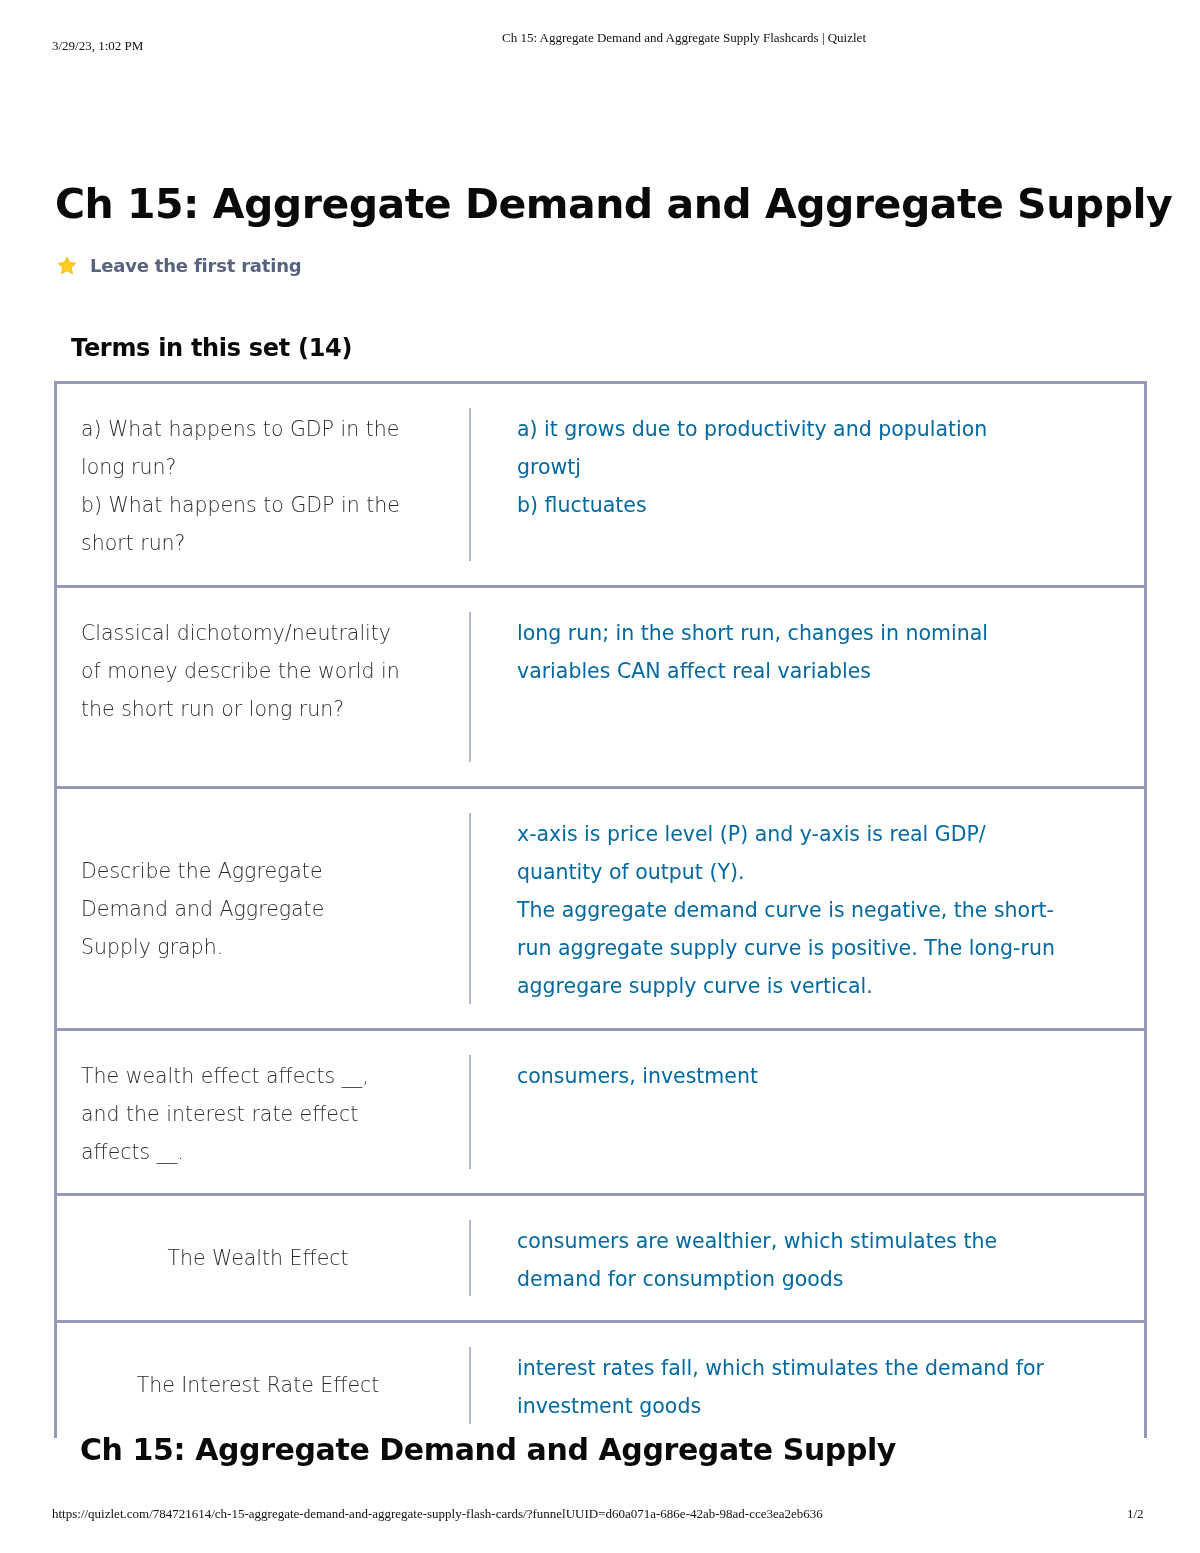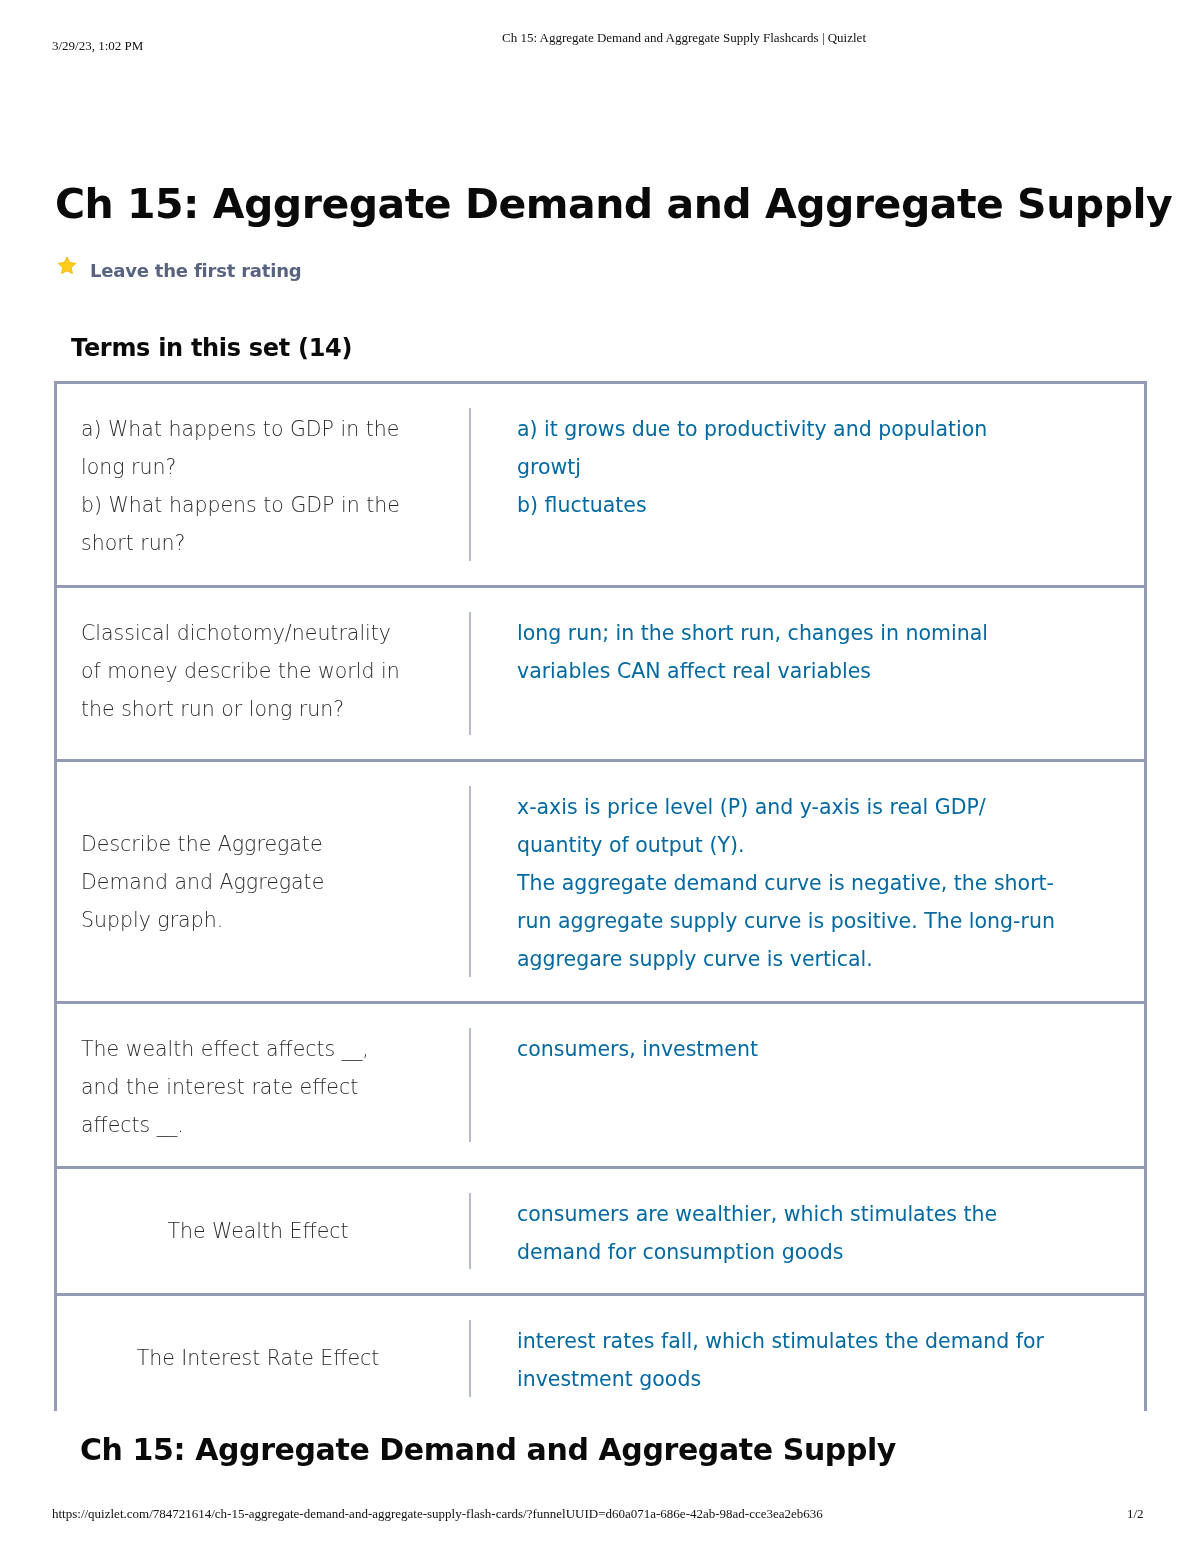--- a/index.html
+++ b/index.html
@@ -1,21 +1,21 @@
 <!DOCTYPE html>
 <html><head>
 <meta charset="utf-8">
 <style>
   html, body { margin: 0; padding: 0; background: #ffffff; }
   body { width: 1200px; height: 1553px; position: relative; overflow: hidden; color: #1f1f1f; }
   .print-header { position: absolute; top: 30px; left: 0; width: 1200px; height: 20px; font-family: "Liberation Serif", serif; font-size: 13px; color: #111; }
   .print-header .date { position: absolute; left: 52px; top: 0; margin-top: 8px; }
   .print-header .title { position: absolute; left: 0; width: 1368px; text-align: center; top: 0; }
   .page-title { position: absolute; left: 55px; top: 180px; font-family: "DejaVu Sans", sans-serif; font-weight: bold; font-size: 41px; letter-spacing: -0.5px; color: #0a0a0a; white-space: nowrap; }
-  .rating { position: absolute; left: 56px; top: 255px; display: flex; align-items: flex-end; gap: 12px; cursor: pointer; }
+  .rating { position: absolute; left: 56px; top: 255px; display: flex; align-items: flex-start; gap: 12px; cursor: pointer; }
   .rating .star { width: 22px; height: 22px; }
   .rating .label { font-family: "DejaVu Sans", sans-serif; font-weight: bold; font-size: 18px; color: #586380; letter-spacing: -0.2px; }
   .terms-heading { position: absolute; left: 55px; top: 318px; font-family: "DejaVu Sans", sans-serif; font-weight: bold; font-size: 24px; color: #0a0a0a; letter-spacing: -0.3px; }
   .cards { position: absolute; left: 54px; top: 381px; width: 1093px; }
   .card { box-sizing: border-box; width: 1093px; border: 3px solid #939bb4; border-bottom: none; background: #fff; display: flex; align-items: stretch; position: relative; }
   .card + .card { border-top: 3px solid #939bb4; }
   .card.last { border-bottom: none; }
   .card .term { box-sizing: border-box; width: 412px; padding: 0 20px 0 24px; display: flex; align-items: center; font-family: "DejaVu Sans", sans-serif; font-size: 20.5px; line-height: 38px; color: #2b2b2b; font-weight: 300; }
   .card .term.top { align-items: flex-start; }
   .card .term.center { justify-content: center; text-align: left; padding-left: 10px; }
@@ -54,21 +54,21 @@
         <div class="inner">a) What happens to GDP in the
 long run?
 b) What happens to GDP in the
 short run?</div>
       </div>
     <div class="divider"></div>
     <div class="def"><div class="inner">a) it grows due to productivity and population
 growtj
 b) fluctuates</div></div>
   </div>
-  <div class="card" style="height:174px">
+  <div class="card" style="height:201px">
     <div class="term top">
         <div class="inner">Classical dichotomy/neutrality
 of money describe the world in
 the short run or long run?</div>
       </div>
     <div class="divider"></div>
     <div class="def"><div class="inner">long run; in the short run, changes in nominal
 variables CAN affect real variables</div></div>
   </div>
   <div class="card" style="height:242px">

